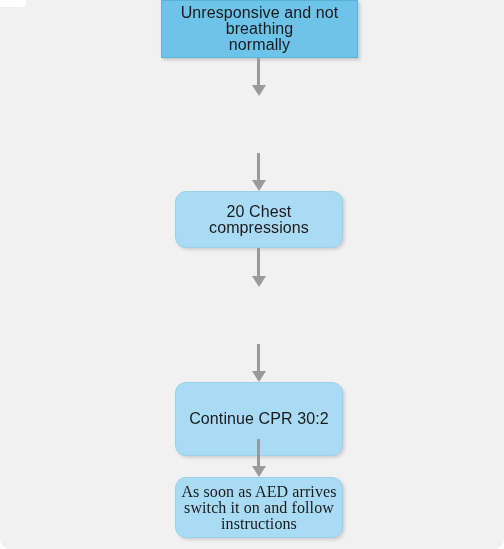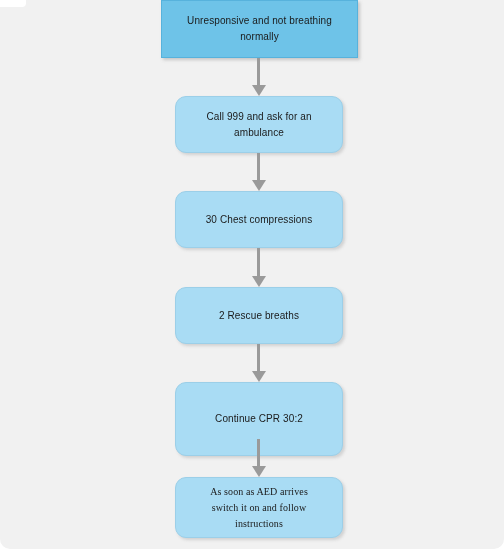--- a/index.html
+++ b/index.html
@@ -35,21 +35,21 @@
   }
 
   .flow-node {
     position: absolute;
     box-sizing: border-box;
     display: flex;
     align-items: center;
     justify-content: center;
     text-align: center;
     color: #1a1a1a;
-    font-size: 10px;
+    font-size: 16px;
     line-height: 16px;
     letter-spacing: 0.1px;
     white-space: pre-line;
     padding: 4px 0;
   }
 
   .flow-node.start {
     background: #6ec3e8;
     border: 1px solid #57b2dc;
     border-radius: 0;
@@ -93,36 +93,33 @@
   <div id="corner-notch"></div>
 
   <div class="flow-node start" style="left:161px; top:0px; width:197px; height:58px;">Unresponsive and not breathing
 normally</div>
 
   <div class="connector" style="left:252px; top:58px; height:38px;">
     <div class="stem" style="height:27px;"></div>
     <div class="head"></div>
   </div>
 
-  <div class="flow-node step" style="left:175px; top:96px; width:168px; height:57px;">Call 999 and ask for an
-ambulance</div>
 
   <div class="connector" style="left:252px; top:153px; height:38px;">
     <div class="stem" style="height:27px;"></div>
     <div class="head"></div>
   </div>
 
-  <div class="flow-node step" style="left:175px; top:191px; width:168px; height:57px;">30 Chest compressions</div>
+  <div class="flow-node step" style="left:175px; top:191px; width:168px; height:57px;">20 Chest compressions</div>
 
   <div class="connector" style="left:252px; top:248px; height:39px;">
     <div class="stem" style="height:28px;"></div>
     <div class="head"></div>
   </div>
 
-  <div class="flow-node step" style="left:175px; top:287px; width:168px; height:57px;">2 Rescue breaths</div>
 
   <div class="connector" style="left:252px; top:344px; height:38px;">
     <div class="stem" style="height:27px;"></div>
     <div class="head"></div>
   </div>
 
   <div class="flow-node step" style="left:175px; top:382px; width:168px; height:74px;">Continue CPR 30:2</div>
 
   <div class="connector" style="left:252px; top:439px; height:38px;">
     <div class="stem" style="height:27px;"></div>

